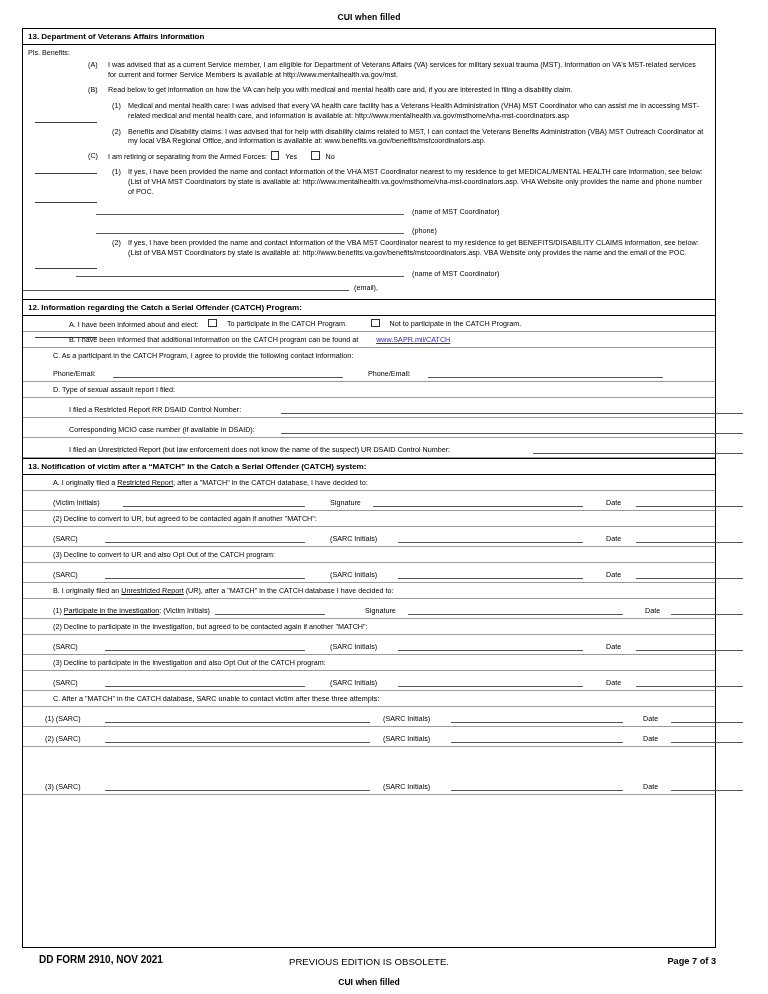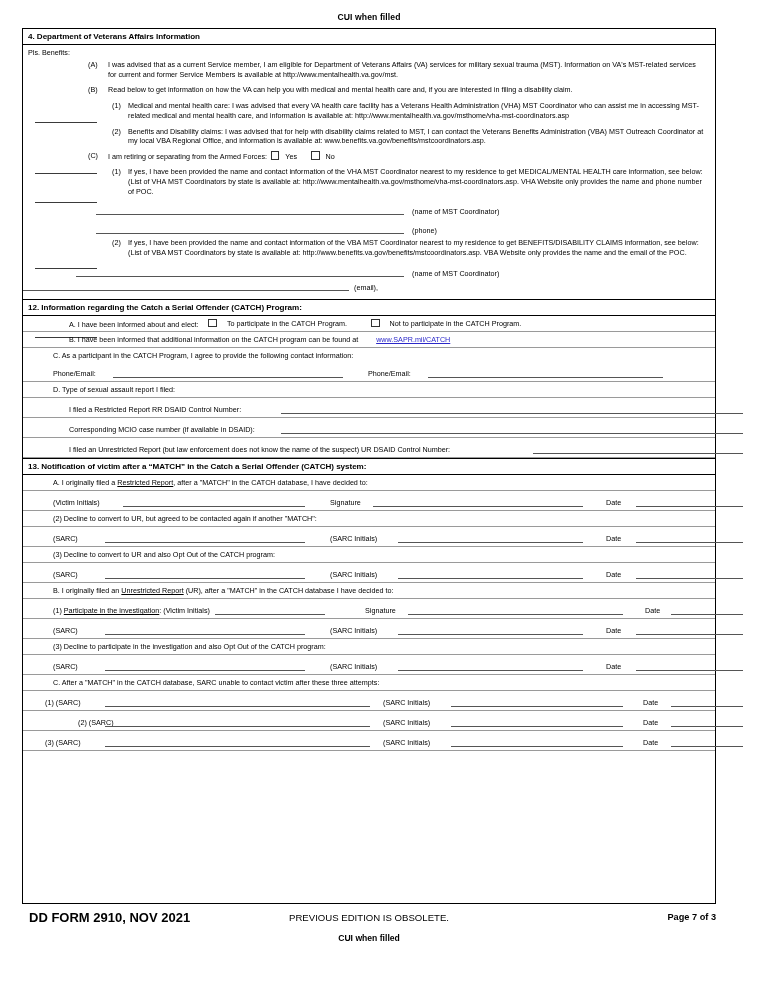--- a/index.html
+++ b/index.html
@@ -172,23 +172,23 @@
 
   
   .footer {
     position: relative;
     margin-top: 6px;
     height: 16px;
     font-size: 10.5px;
   }
   .footer .left {
     position: absolute;
-    left: 7px; top: 0;
+    left: 17px; top: 0;
     font-weight: bold;
-    font-size: 13px;
+    font-size: 10px;
   }
   .footer .center {
     position: absolute;
     left: 0; right: 0;
     text-align: center;
     top: 2px;
     font-size: 9.6px;
   }
   .footer .right {
     position: absolute;
@@ -199,21 +199,21 @@
 </style>
 </head>
 <body>
 
 <div class="page">
 
   <div class="cui-top">CUI when filled</div>
 
   <div class="form-box">
 
-    <div class="sec-head">4. Department of Veterans Affairs Information</div>
+    <div class="sec-head">13. Department of Veterans Affairs Information</div>
 
     <div class="s11-body">
 
       <div class="pls-initial">Pls. Benefits:</div>
 
       <div class="para" style="margin-bottom:6px;">
         <span class="mark">(A)</span>
         <span class="txt">I was advised that as a current Service member, I am eligible for Department of Veterans Affairs (VA) services for military sexual trauma (MST). Information on VA's MST-related services for current and former Service Members is available at http://www.mentalhealth.va.gov/mst.</span>
       </div>
       <div class="ini-line" style="top:77px;"></div>
@@ -389,20 +389,23 @@
       <div class="sigrow" style="height:19px;">
         <span class="lbl" style="left:30px;"><span>(1) </span><span class="u-text">Participate in the investigation</span><span>: (Victim Initials)</span></span>
         <span class="ln" style="left:192px; width:110px;"></span>
         <span class="lbl" style="left:342px;">Signature</span>
         <span class="ln" style="left:385px; width:215px;"></span>
         <span class="lbl" style="left:622px;">Date</span>
         <span class="ln" style="left:648px; width:72px;"></span>
       </div>
     </div>
 
+    <div class="row pad indentA">
+      <span>(2) Decline to participate in the investigation, but agreed to be contacted again if another "MATCH":</span>
+    </div>
 
     <div class="row">
       <div class="sigrow" style="height:19px;">
         <span class="lbl" style="left:30px;">(SARC)</span>
         <span class="ln" style="left:82px; width:200px;"></span>
         <span class="lbl" style="left:307px;">(SARC Initials)</span>
         <span class="ln" style="left:375px; width:185px;"></span>
         <span class="lbl" style="left:583px;">Date</span>
         <span class="ln" style="left:613px; width:107px;"></span>
       </div>
@@ -433,31 +436,31 @@
         <span class="ln" style="left:82px; width:265px;"></span>
         <span class="lbl" style="left:360px;">(SARC Initials)</span>
         <span class="ln" style="left:428px; width:172px;"></span>
         <span class="lbl" style="left:620px;">Date</span>
         <span class="ln" style="left:648px; width:72px;"></span>
       </div>
     </div>
 
     <div class="row">
       <div class="sigrow" style="height:19px;">
-        <span class="lbl" style="left:22px;margin-left:33px;">(2) (SARC)</span>
+        <span class="lbl" style="left:22px;">(2) (SARC)</span>
         <span class="ln" style="left:82px; width:265px;"></span>
         <span class="lbl" style="left:360px;">(SARC Initials)</span>
         <span class="ln" style="left:428px; width:172px;"></span>
         <span class="lbl" style="left:620px;">Date</span>
         <span class="ln" style="left:648px; width:72px;"></span>
       </div>
     </div>
 
     <div class="row">
-      <div class="sigrow" style="height:19px;">
+      <div class="sigrow" style="height:19px;margin-top:28px;">
         <span class="lbl" style="left:22px;">(3) (SARC)</span>
         <span class="ln" style="left:82px; width:265px;"></span>
         <span class="lbl" style="left:360px;">(SARC Initials)</span>
         <span class="ln" style="left:428px; width:172px;"></span>
         <span class="lbl" style="left:620px;">Date</span>
         <span class="ln" style="left:648px; width:72px;"></span>
       </div>
     </div>
 
     <div class="tail"></div>

